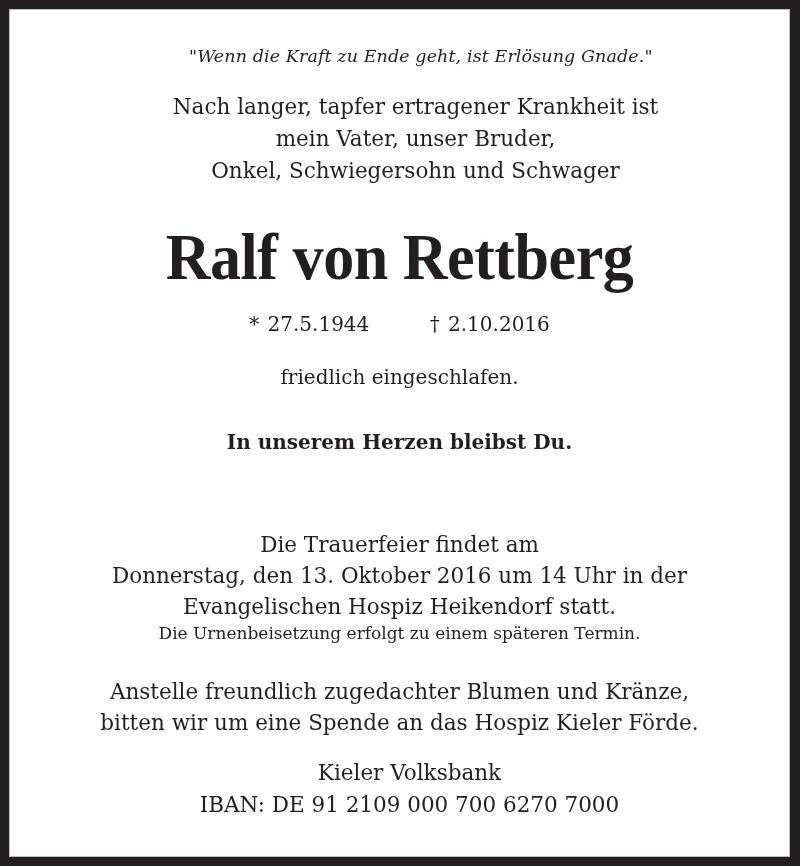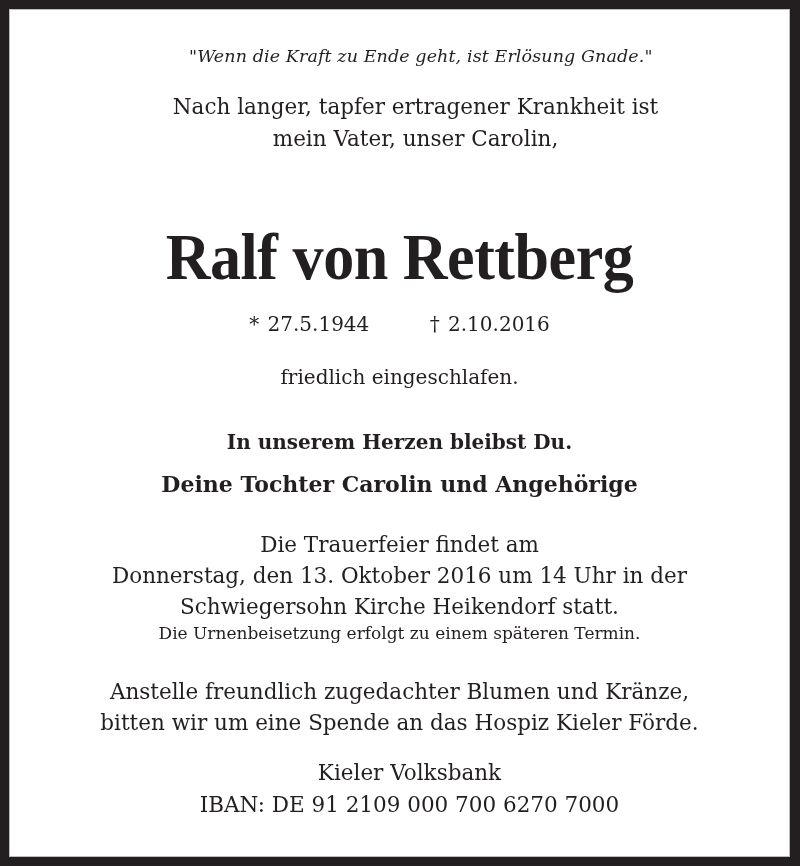--- a/index.html
+++ b/index.html
@@ -25,41 +25,41 @@
     .bank { font-size: 21.5px; line-height: 32px; top: 748px; padding-left: 20px; }
   </style>
 </head>
 <body>
 
 <div class="frame">
   <div class="line quote">"Wenn die Kraft zu Ende geht, ist Erlösung Gnade."</div>
 
   <div class="line intro">
     <div>Nach langer, tapfer ertragener Krankheit ist</div>
-    <div>mein Vater, unser Carolin,</div>
+    <div>mein Vater, unser Bruder,</div>
+    <div>Onkel, Schwiegersohn und Schwager</div>
   </div>
 
   <div class="line name">Ralf von Rettberg</div>
 
   <div class="line dates">
     <span>*</span>
     <span>27.5.1944</span><span class="gap"></span>
     <span>†</span>
     <span>2.10.2016</span>
   </div>
 
   <div class="line peaceful">friedlich eingeschlafen.</div>
 
   <div class="line heart">In unserem Herzen bleibst Du.</div>
-  <div class="line family">Deine Tochter Carolin und Angehörige</div>
 
   <div class="line ceremony">
     <div>Die Trauerfeier findet am</div>
     <div>Donnerstag, den 13. Oktober 2016 um 14 Uhr in der</div>
-    <div>Schwiegersohn Kirche Heikendorf statt.</div>
+    <div>Evangelischen Hospiz Heikendorf statt.</div>
   </div>
 
   <div class="line urn">Die Urnenbeisetzung erfolgt zu einem späteren Termin.</div>
 
   <div class="line flowers">
     <div>Anstelle freundlich zugedachter Blumen und Kränze,</div>
     <div>bitten wir um eine Spende an das Hospiz Kieler Förde.</div>
   </div>
 
   <div class="line bank">

